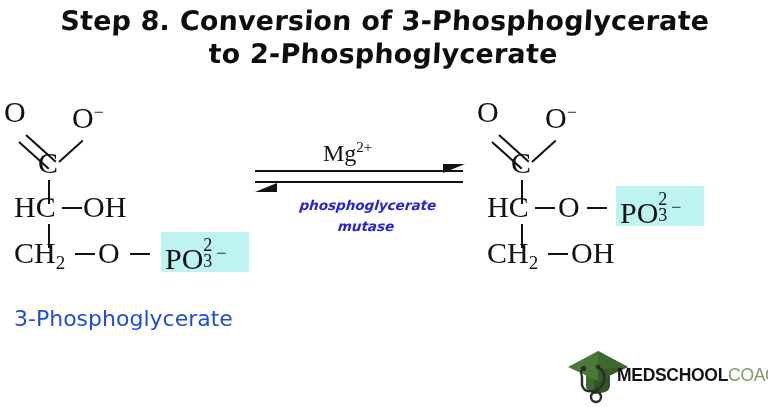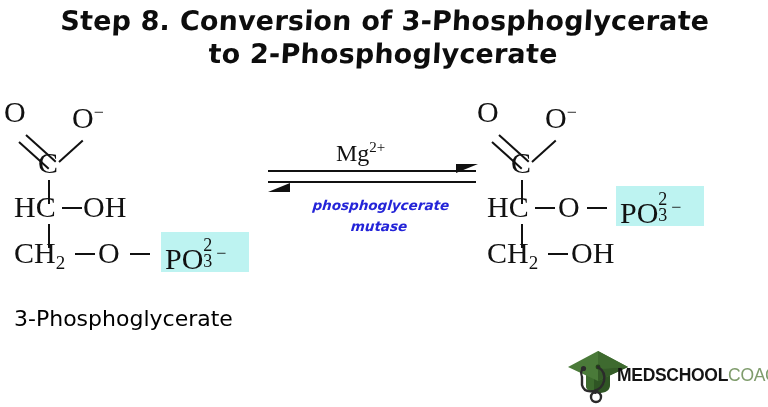--- a/index.html
+++ b/index.html
@@ -141,21 +141,21 @@
     transform: skewX(-5deg);
   }
   .enzyme span { display: block; }
 
   
   .caption {
     position: absolute;
     font-family: "DejaVu Sans", sans-serif;
     font-size: 22px;
     line-height: 26px;
-    color: #000000;
+    color: #1d4ed8;
     white-space: nowrap;
   }
 
   
   .logo { position: absolute; }
   .logo-wordmark {
     position: absolute;
     font-family: "Liberation Sans", sans-serif;
     font-size: 17.5px;
     line-height: 18px;
@@ -204,21 +204,21 @@
       <span>CH</span><span class="sub">2</span>
     </div>
     <div class="bond bond-h" style="left:75px; top:163px; width:20px;"></div>
     <div class="atom" style="left:98px; top:148px;">O</div>
     <div class="bond bond-h" style="left:130px; top:163px; width:20px;"></div>
     <div class="atom" style="left:165px; top:148px;">
       <span class="po"><span>PO</span><span class="stack"><span class="chg-top">2</span><span class="chg-bot">3</span></span><span class="minus-tail">−</span></span>
     </div>
   </div>
 
-  <div class="rxn" style="left:268px; top:135px; width:225px; height:110px;">
+  <div class="rxn" style="left:255px; top:135px; width:225px; height:110px;">
 
     <div class="mg-label" style="left:68px; top:0px;">
       <span>Mg</span><span class="sup">2+</span>
     </div>
 
     <div class="shaft" style="left:0px; top:35px; width:208px;"></div>
 
     <div class="head" style="left:188px; top:29px; border-left:22px solid #111111; border-bottom:9px solid transparent;"></div>
 
     <div class="shaft" style="left:0px; top:46px; width:208px;"></div>

